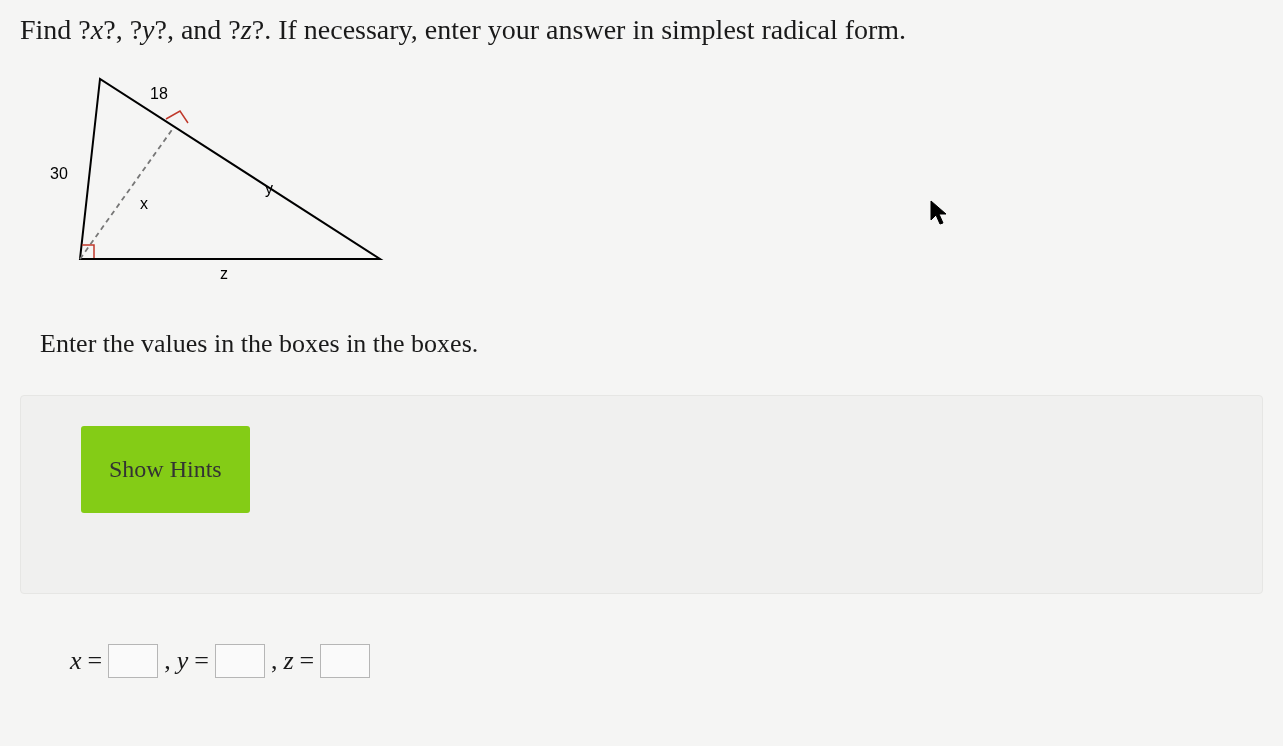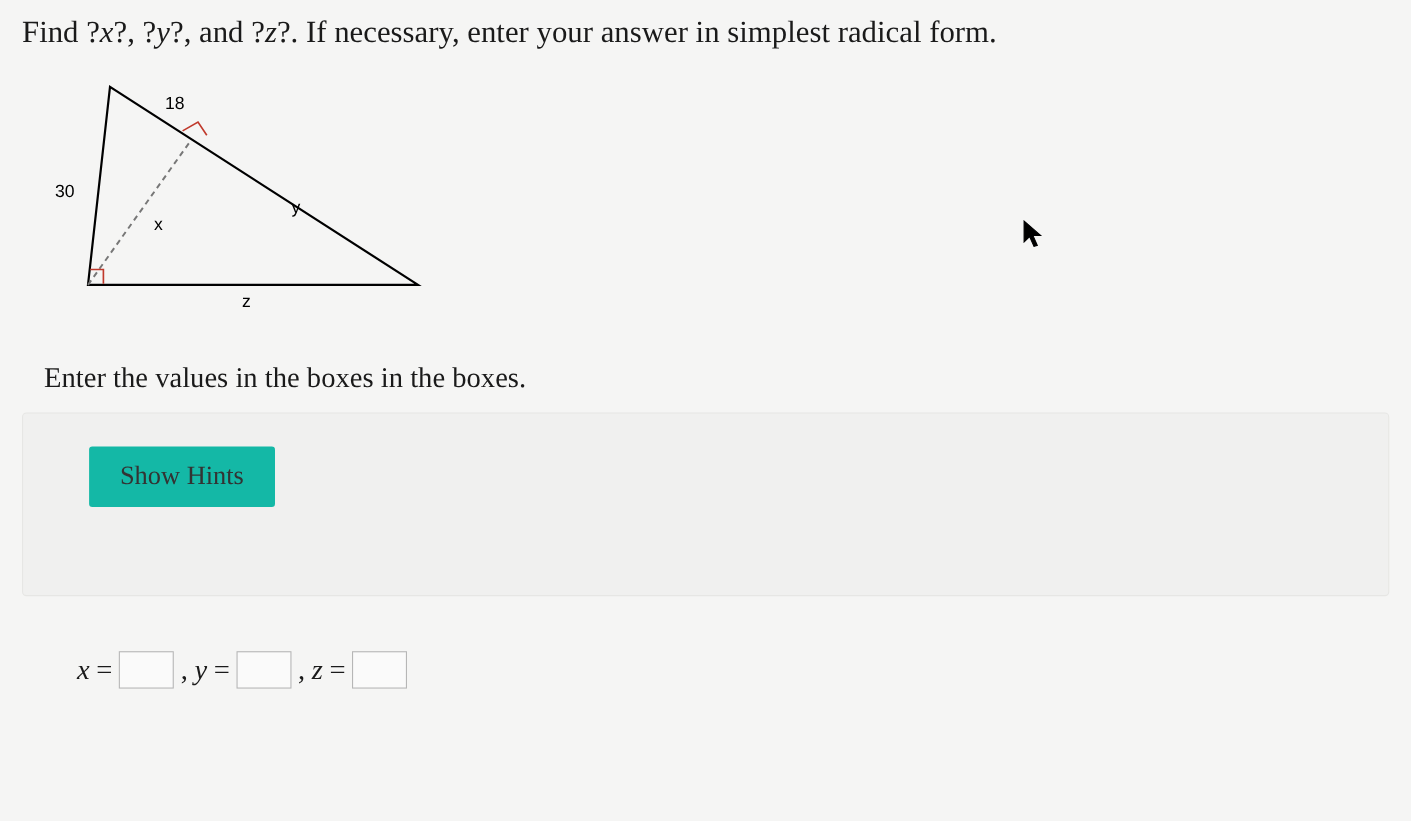--- a/index.html
+++ b/index.html
@@ -20,33 +20,33 @@
   }
   .math-var { font-style: italic; }
   .diagram-area {
     margin: 20px 0 40px 20px;
     height: 220px;
     width: 400px;
     position: relative;
   }
   .sub-instruction {
     font-size: 26px;
-    margin: 20px 0 16px 20px;
+    margin: 20px 0 36px 20px;
   }
   .answer-panel {
     background: #f0f0ef;
     border: 1px solid #e6e6e4;
     border-radius: 4px;
     margin: 10px 0 50px 0;
     padding: 30px 60px 80px 60px;
     min-height: 160px;
   }
   .hints-btn {
-    background: #14b8a6;
-    padding: 14px 28px;
+    background: #84cc16;
+    padding: 30px 28px;
     display: inline-block;
     font-size: 24px;
     color: #333;
     border-radius: 3px;
     cursor: pointer;
     font-family: 'Times New Roman', Georgia, serif;
   }
   .answer-row {
     font-size: 26px;
     display: flex;

